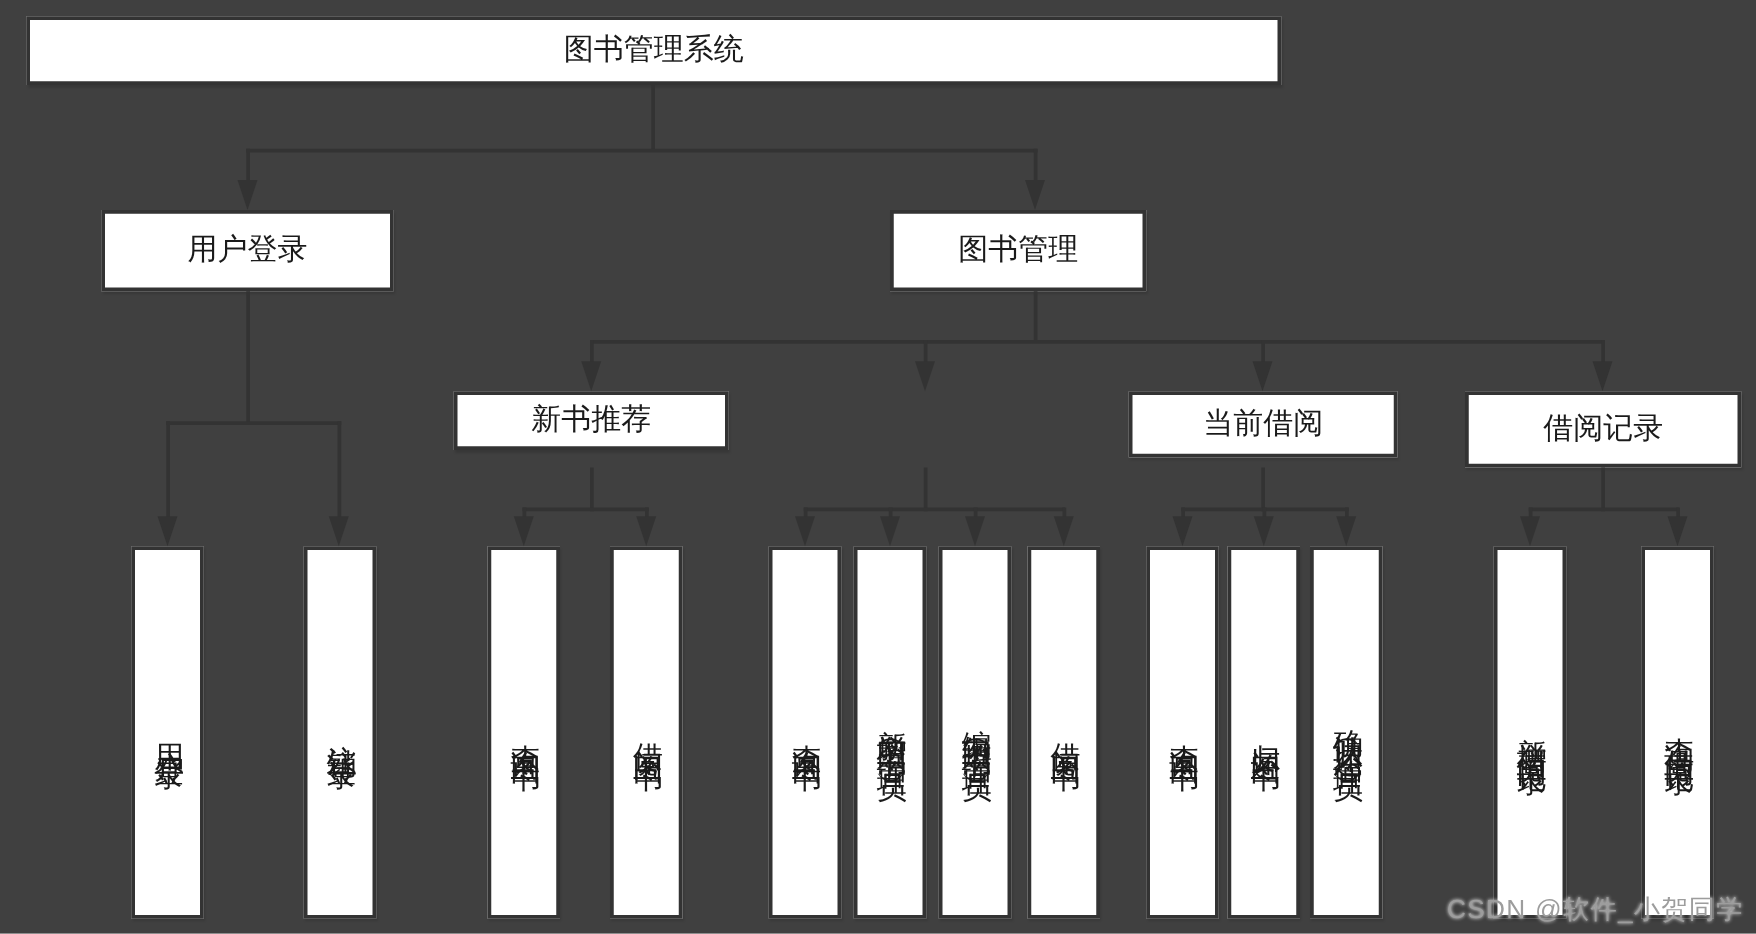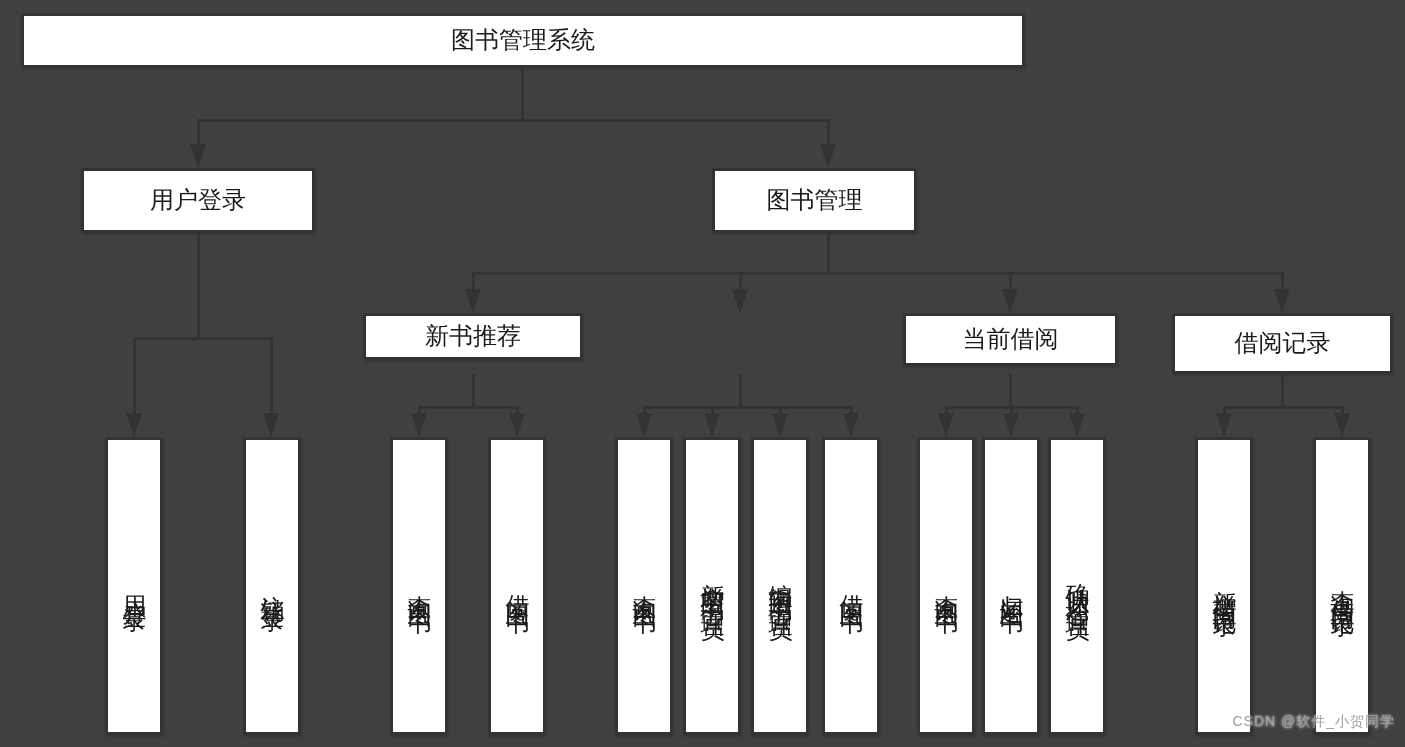--- a/index.html
+++ b/index.html
@@ -12,21 +12,21 @@
   .leaf{width:58px;top:437px;height:298px;}
   .leaf .vtext{writing-mode:vertical-rl;text-orientation:mixed;letter-spacing:5px;
                font-size:24px;max-height:288px;}
   
   .vl{position:absolute;width:3px;background:#333333;}
   .hl{position:absolute;height:3px;background:#333333;}
   .arrow{position:absolute;width:0;height:0;border-left:8px solid transparent;
          border-right:8px solid transparent;border-top:24px solid #333333;}
   
   .watermark{position:absolute;right:10px;top:713px;font-family:"Liberation Sans",sans-serif;
-             font-size:14px;color:#9d9d9d;letter-spacing:1px;text-shadow:0 0 3px #ffffff;z-index:5;}
+             font-size:21px;color:#9d9d9d;letter-spacing:1px;text-shadow:0 0 3px #ffffff;z-index:5;}
 </style>
 </head>
 <body>
 
 <div class="canvas">
 
   <div class="node" style="left:21px;top:13px;width:1004px;height:55px;">
     <span>图书管理系统</span>
   </div>
 

